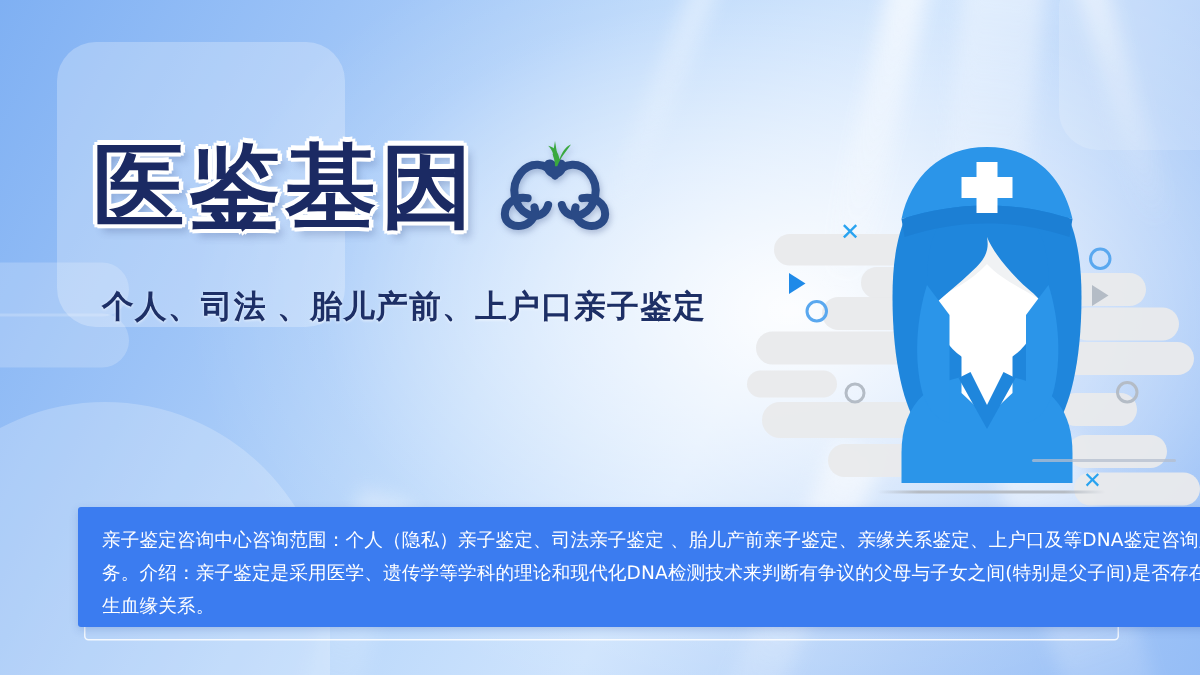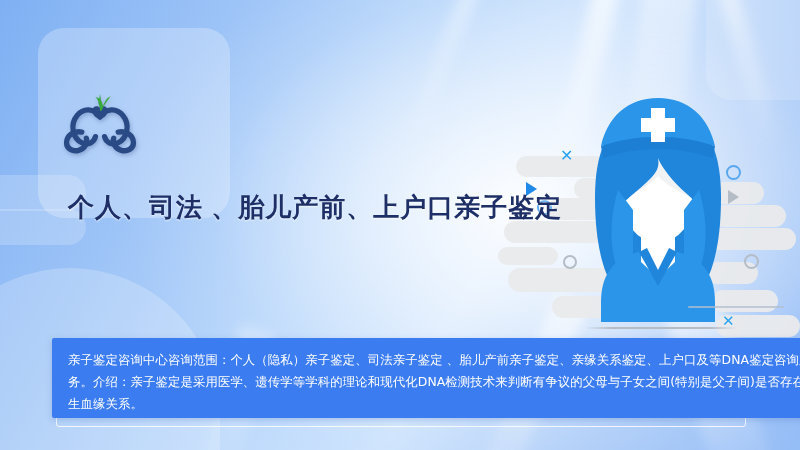--- a/index.html
+++ b/index.html
@@ -48,21 +48,21 @@
     margin-top:14px;
     font-size:50px;line-height:1;font-weight:bold;color:#1b2a63;letter-spacing:2px;
     text-shadow:
       2px 2px 0 #ffffff, -2px 2px 0 #ffffff, 2px -2px 0 #ffffff, -2px -2px 0 #ffffff,
       0 3px 0 #ffffff, 3px 0 0 #ffffff, -3px 0 0 #ffffff, 0 -3px 0 #ffffff,
       4px 5px 6px rgba(40,60,120,.30);
     white-space:nowrap;
   }
   .tagline{
     margin-top:26px;margin-left:6px;
-    font-size:26px;font-weight:bold;color:#1d2f66;letter-spacing:1px;white-space:nowrap;
+    font-size:21px;font-weight:bold;color:#1d2f66;letter-spacing:1px;white-space:nowrap;
     text-shadow:0 1px 2px rgba(255,255,255,.7);
   }
 
   
   #logo-mark{width:76px;height:76px;flex:0 0 76px;margin-top:4px;
     filter:drop-shadow(1px 2px 2px rgba(30,50,110,.28));}
 
   
   #nurse{position:absolute;left:563px;top:90px;width:190px;height:240px;}
 
@@ -166,20 +166,21 @@
     <path d="M95 8 C64 8 44 28 38 56 C58 50 74 47 95 47 C116 47 132 50 152 56 C146 28 126 8 95 8 Z" fill="#2b95e9"></path>
     <path d="M38 56 C58 50 74 47 95 47 C116 47 132 50 152 56 L150 68 C130 62 116 59 95 59 C74 59 60 62 40 68 Z" fill="#1c7fd4"></path>
 
     <path d="M88 18 L102 18 L102 28 L112 28 L112 42 L102 42 L102 52 L88 52 L88 42 L78 42 L78 28 L88 28 Z" fill="#ffffff"></path>
   </svg>
   <div id="ground-line"></div>
   <div id="ground-line2"></div>
 
   <div id="headline">
     <div class="title-row">
+      <div class="title-main">医鉴基因</div>
       <svg id="logo-mark" viewBox="0 0 100 100" xmlns="http://www.w3.org/2000/svg">
         <g fill="none" stroke="#2a4a86" stroke-width="7" stroke-linecap="round">
           <path d="M50 38 C42 26 28 26 20 36 C10 48 14 66 26 72 C34 76 42 72 44 64"></path>
           <path d="M50 38 C58 26 72 26 80 36 C90 48 86 66 74 72 C66 76 58 72 56 64"></path>
           <path d="M26 58 C16 56 6 62 6 72 C6 80 14 84 22 82 C30 80 34 72 32 66"></path>
           <path d="M74 58 C84 56 94 62 94 72 C94 80 86 84 78 82 C70 80 66 72 68 66"></path>
         </g>
         <path d="M50 40 C44 40 40 35 40 30 C40 25 45 22 50 26 C55 22 60 25 60 30 C60 35 56 40 50 40 Z" fill="#2a4a86"></path>
         <path d="M50 30 C50 22 48 16 44 12 C50 13 53 18 54 24 C56 18 59 13 64 11 C60 17 55 22 52 30 Z" fill="#3aa83f"></path>
         <path d="M50 8 L52 20 L50 26 L48 20 Z" fill="#3aa83f"></path>

